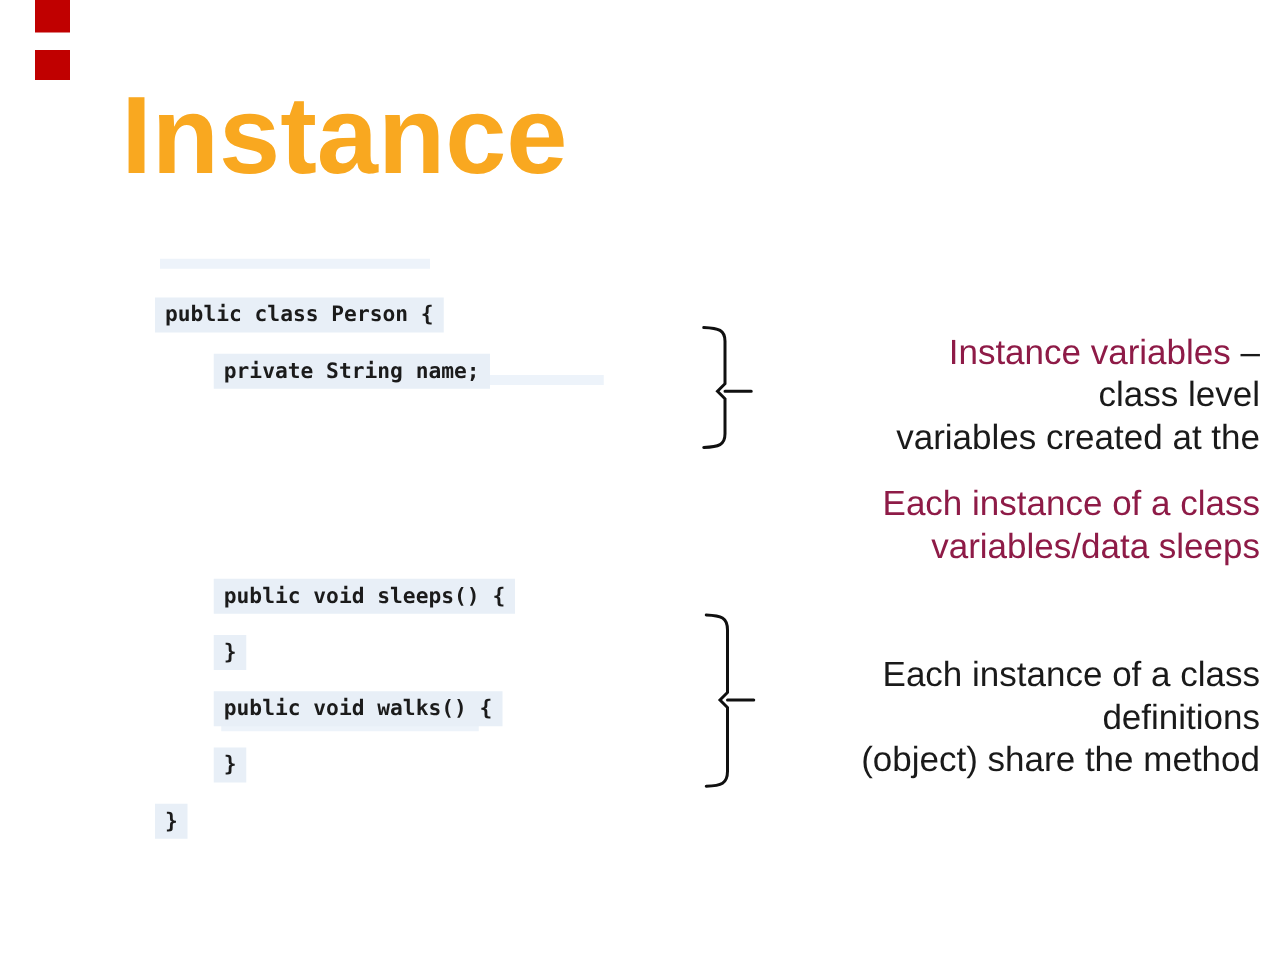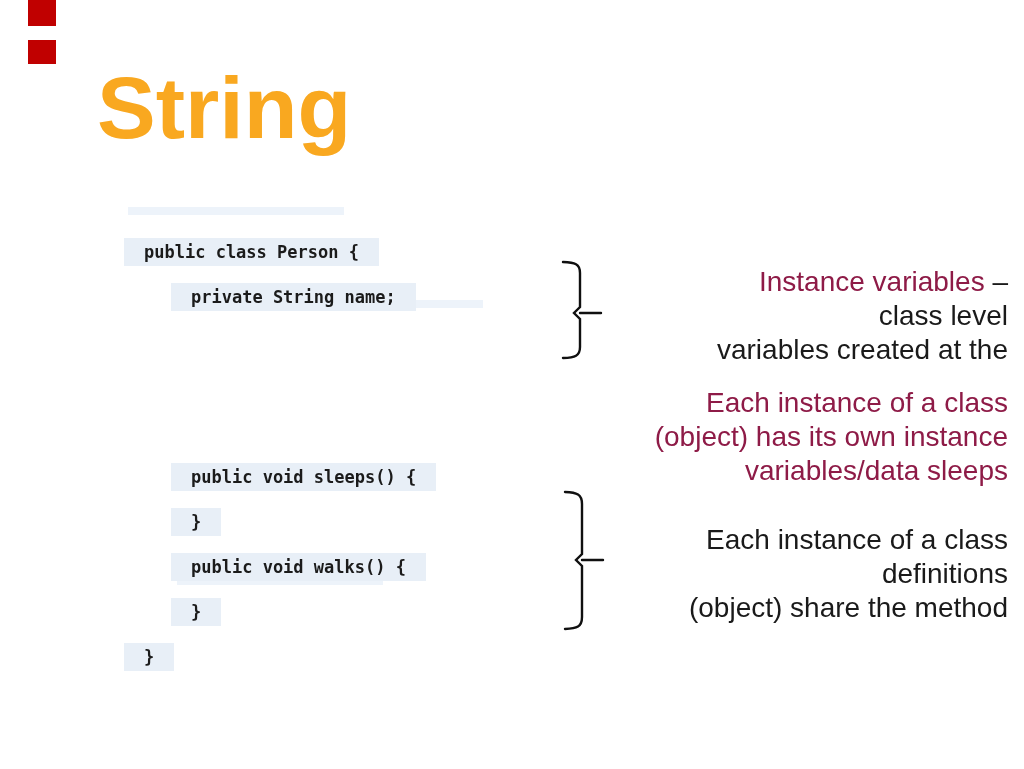--- a/index.html
+++ b/index.html
@@ -18,21 +18,21 @@
     position:absolute; left:97px; top:64px; margin:0;
     font-size:88px; font-weight:bold; line-height:1.0;
     color:var(--orange); letter-spacing:0;
   }
   .code{
     position:absolute; left:124px; top:213px;
     font-family:"DejaVu Sans Mono","Liberation Mono",monospace;
     font-weight:bold; font-size:17px; color:var(--codetext);
   }
   .code .row{height:45px; display:flex; align-items:center;}
-  .code .hl{background:var(--hl); line-height:28px; padding:0 20px; white-space:pre;margin-top:32px;}
+  .code .hl{background:var(--hl); line-height:28px; padding:0 8px; white-space:pre;margin-top:32px;}
   .code .ind1{margin-left:47px;}
   .ghost{position:absolute; background:#EDF3FA;}
   .g1{left:128px; top:207px; width:216px; height:8px;}
   .g2{left:175px; top:300px; width:308px; height:8px;}
   .g3{left:177px; top:577px; width:206px; height:8px;}
   .brace{position:absolute;}
   .brace path{stroke:var(--brace); stroke-width:2.4; fill:none; stroke-linecap:round;}
   .brace1{left:558px; top:258px;}
   .brace2{left:560px; top:487px;}
   .ann{
@@ -44,21 +44,21 @@
   .ann1{top:265px;} .ann2{top:386px;} .ann3{top:523px;}
 </style>
 </head>
 <body>
 
 <div class="slide">
 
   <div class="red-mark mark1"></div>
   <div class="red-mark mark2"></div>
 
-  <h1 class="title">String</h1>
+  <h1 class="title">Instance</h1>
 
   <div class="ghost g1"></div>
   <div class="ghost g2"></div>
   <div class="ghost g3"></div>
 
   <div class="code" id="code">
       <div class="row">
         <span class="hl">public class Person {</span>
       </div>
       <div class="row">
@@ -92,21 +92,20 @@
     <path d="M5 5 C17 5.5 22 7 22 17 L22 67 L16 73 L22 79 L22 130 C22 140 17 141.5 5 142 M22 73 L43 73"></path>
   </svg>
 
   <div class="ann ann1" id="ann0">
       <div><span class="maroon">Instance variables</span><span class="dark"> –</span></div>
       <div><span class="dark">class level</span></div>
       <div><span class="dark">variables created at the</span></div>
     </div>
   <div class="ann ann2" id="ann1">
       <div><span class="maroon">Each instance of a class</span></div>
-      <div><span class="maroon">(object) has its own instance</span></div>
       <div><span class="maroon">variables/data sleeps</span></div>
     </div>
   <div class="ann ann3" id="ann2">
       <div><span class="dark">Each instance of a class</span></div>
       <div><span class="dark">definitions</span></div>
       <div><span class="dark">(object) share the method</span></div>
     </div>
 
 </div>
 

